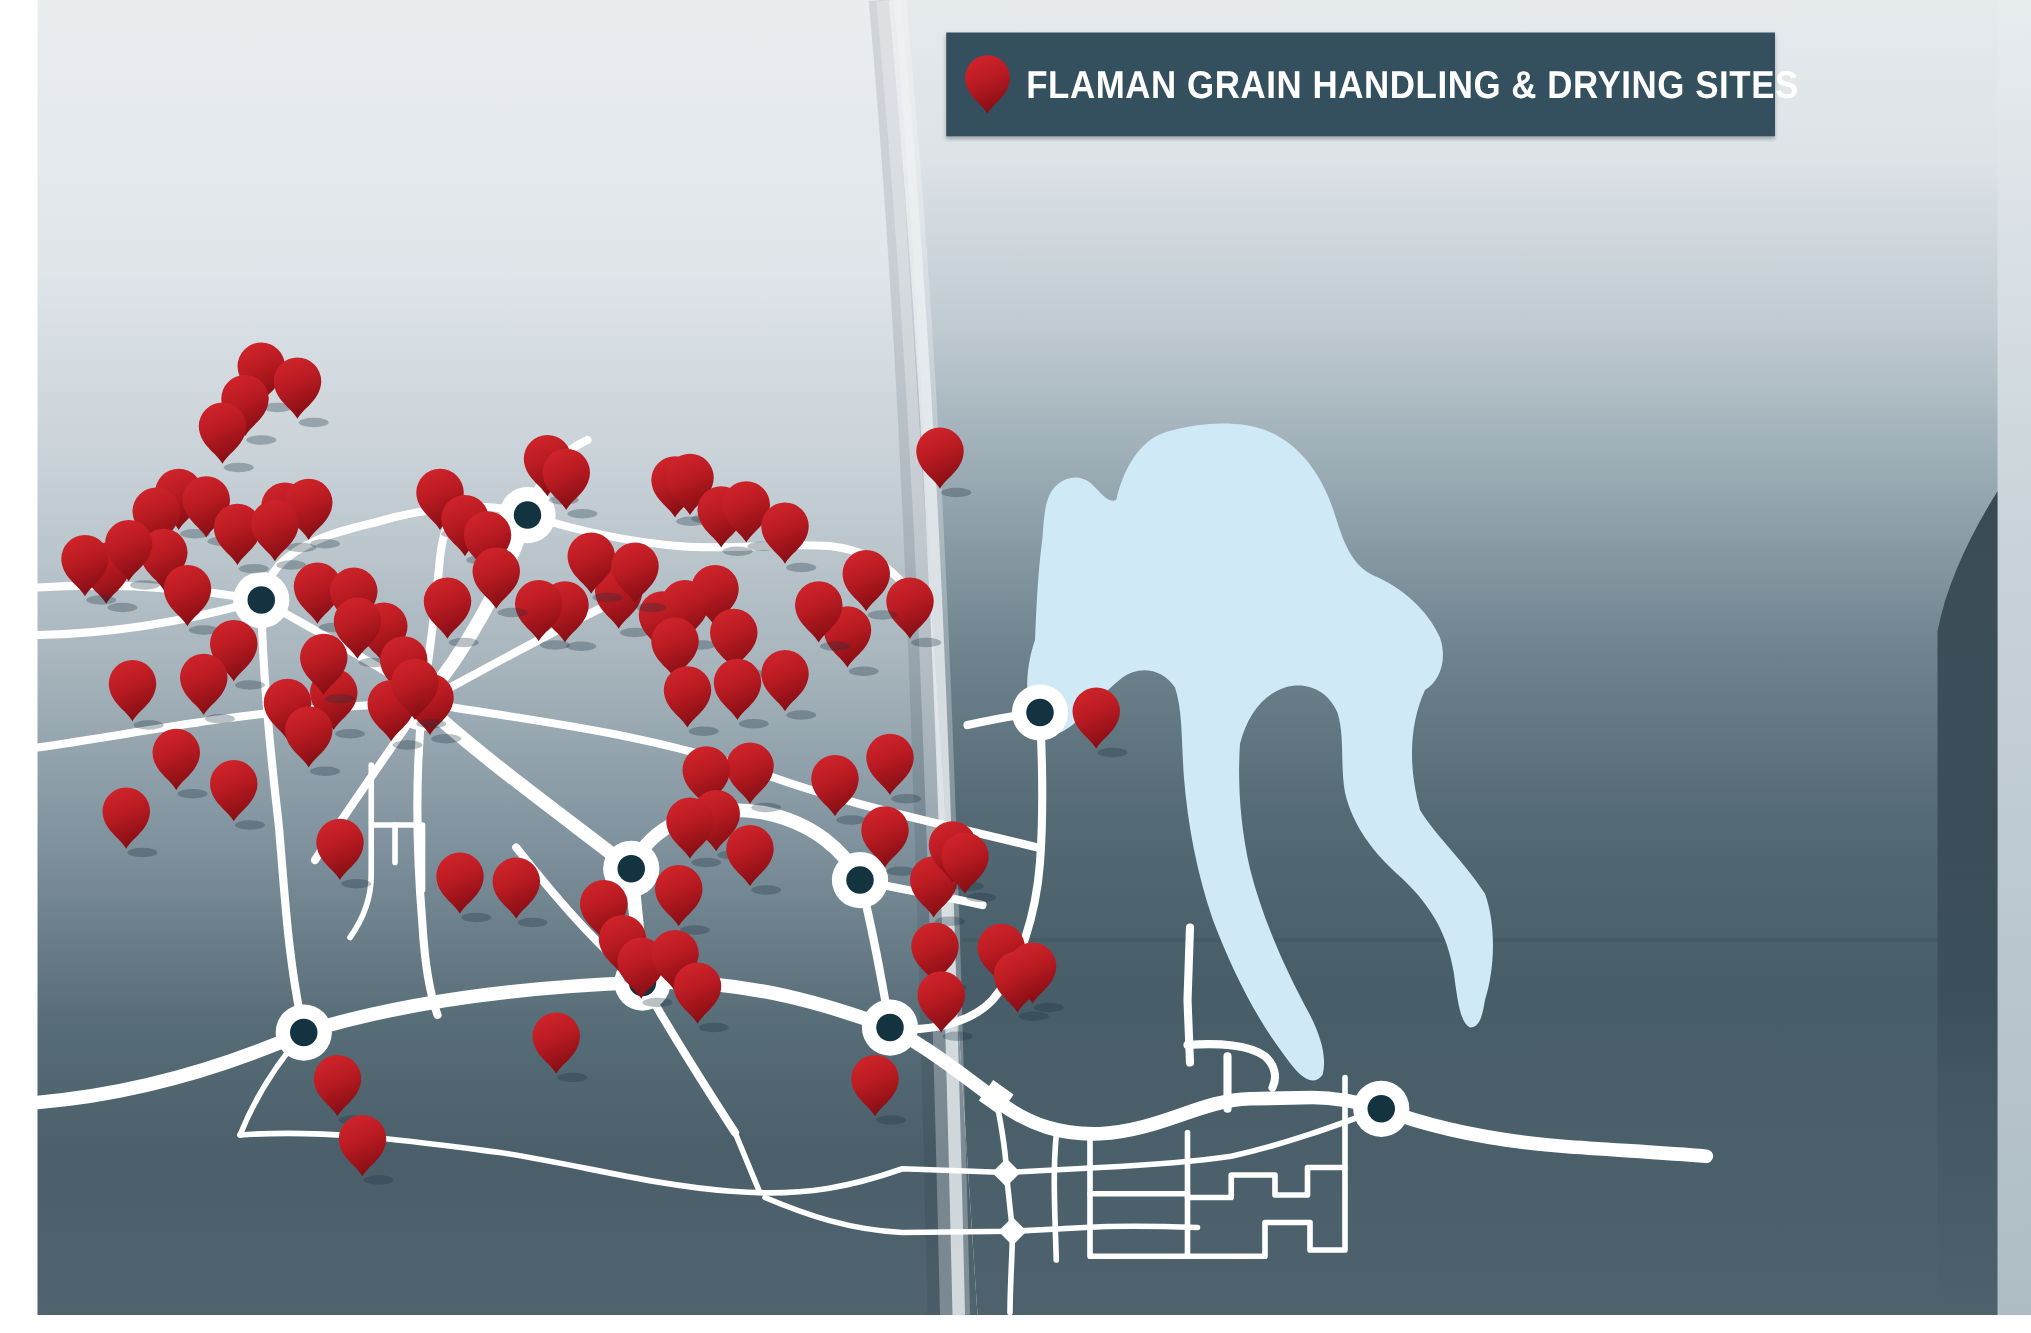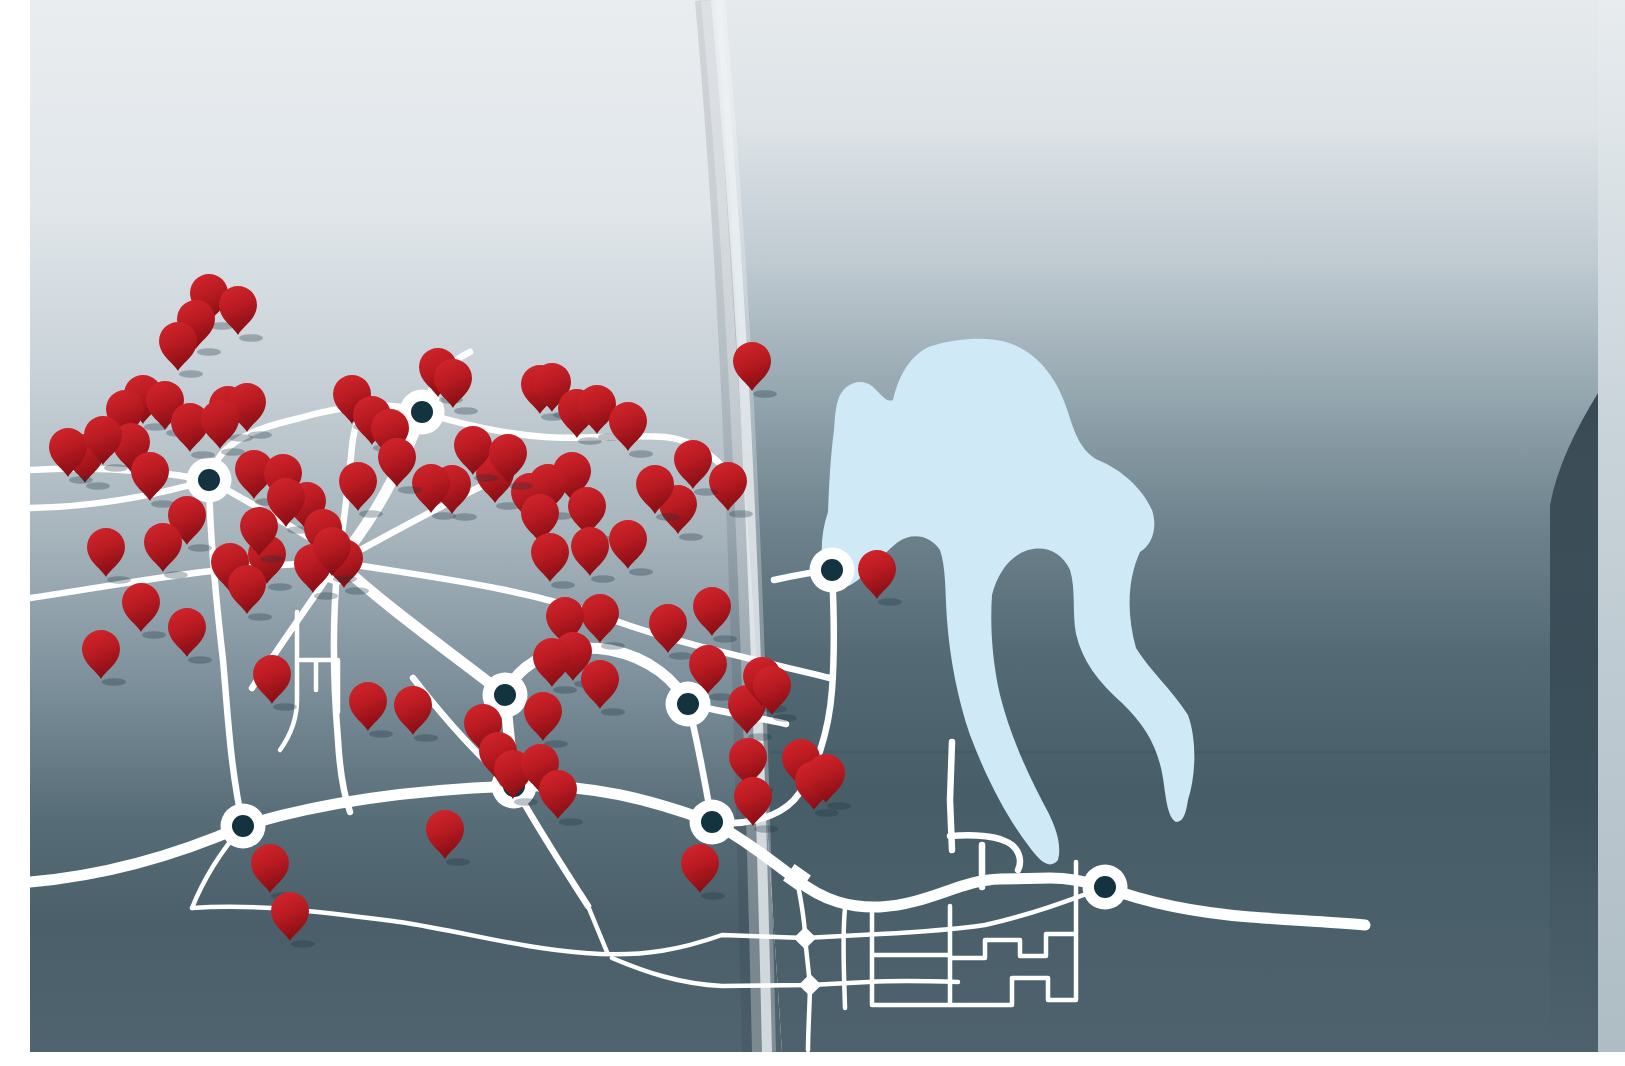--- a/index.html
+++ b/index.html
@@ -520,14 +520,20 @@
           <ellipse cx="13" cy="34" rx="12" ry="3.8" fill="#19323e" fill-opacity="0.30"></ellipse>
           <use href="#pinShape"></use>
         </g>
         <g transform="translate(877,568)">
           <ellipse cx="13" cy="34" rx="12" ry="3.8" fill="#19323e" fill-opacity="0.30"></ellipse>
           <use href="#pinShape"></use>
         </g>
       </g>
 </svg>
 
-
+<div id="legend" style="background: rgb(52, 79, 94);">
+  <svg width="38" height="52" viewBox="-20 -19 40 52">
+    <use href="#pinShape"></use>
+  </svg>
+  <span class="ttl">FLAMAN GRAIN HANDLING &amp; DRYING SITES</span>
 </div>
 
+</div>
+
 </body></html>

